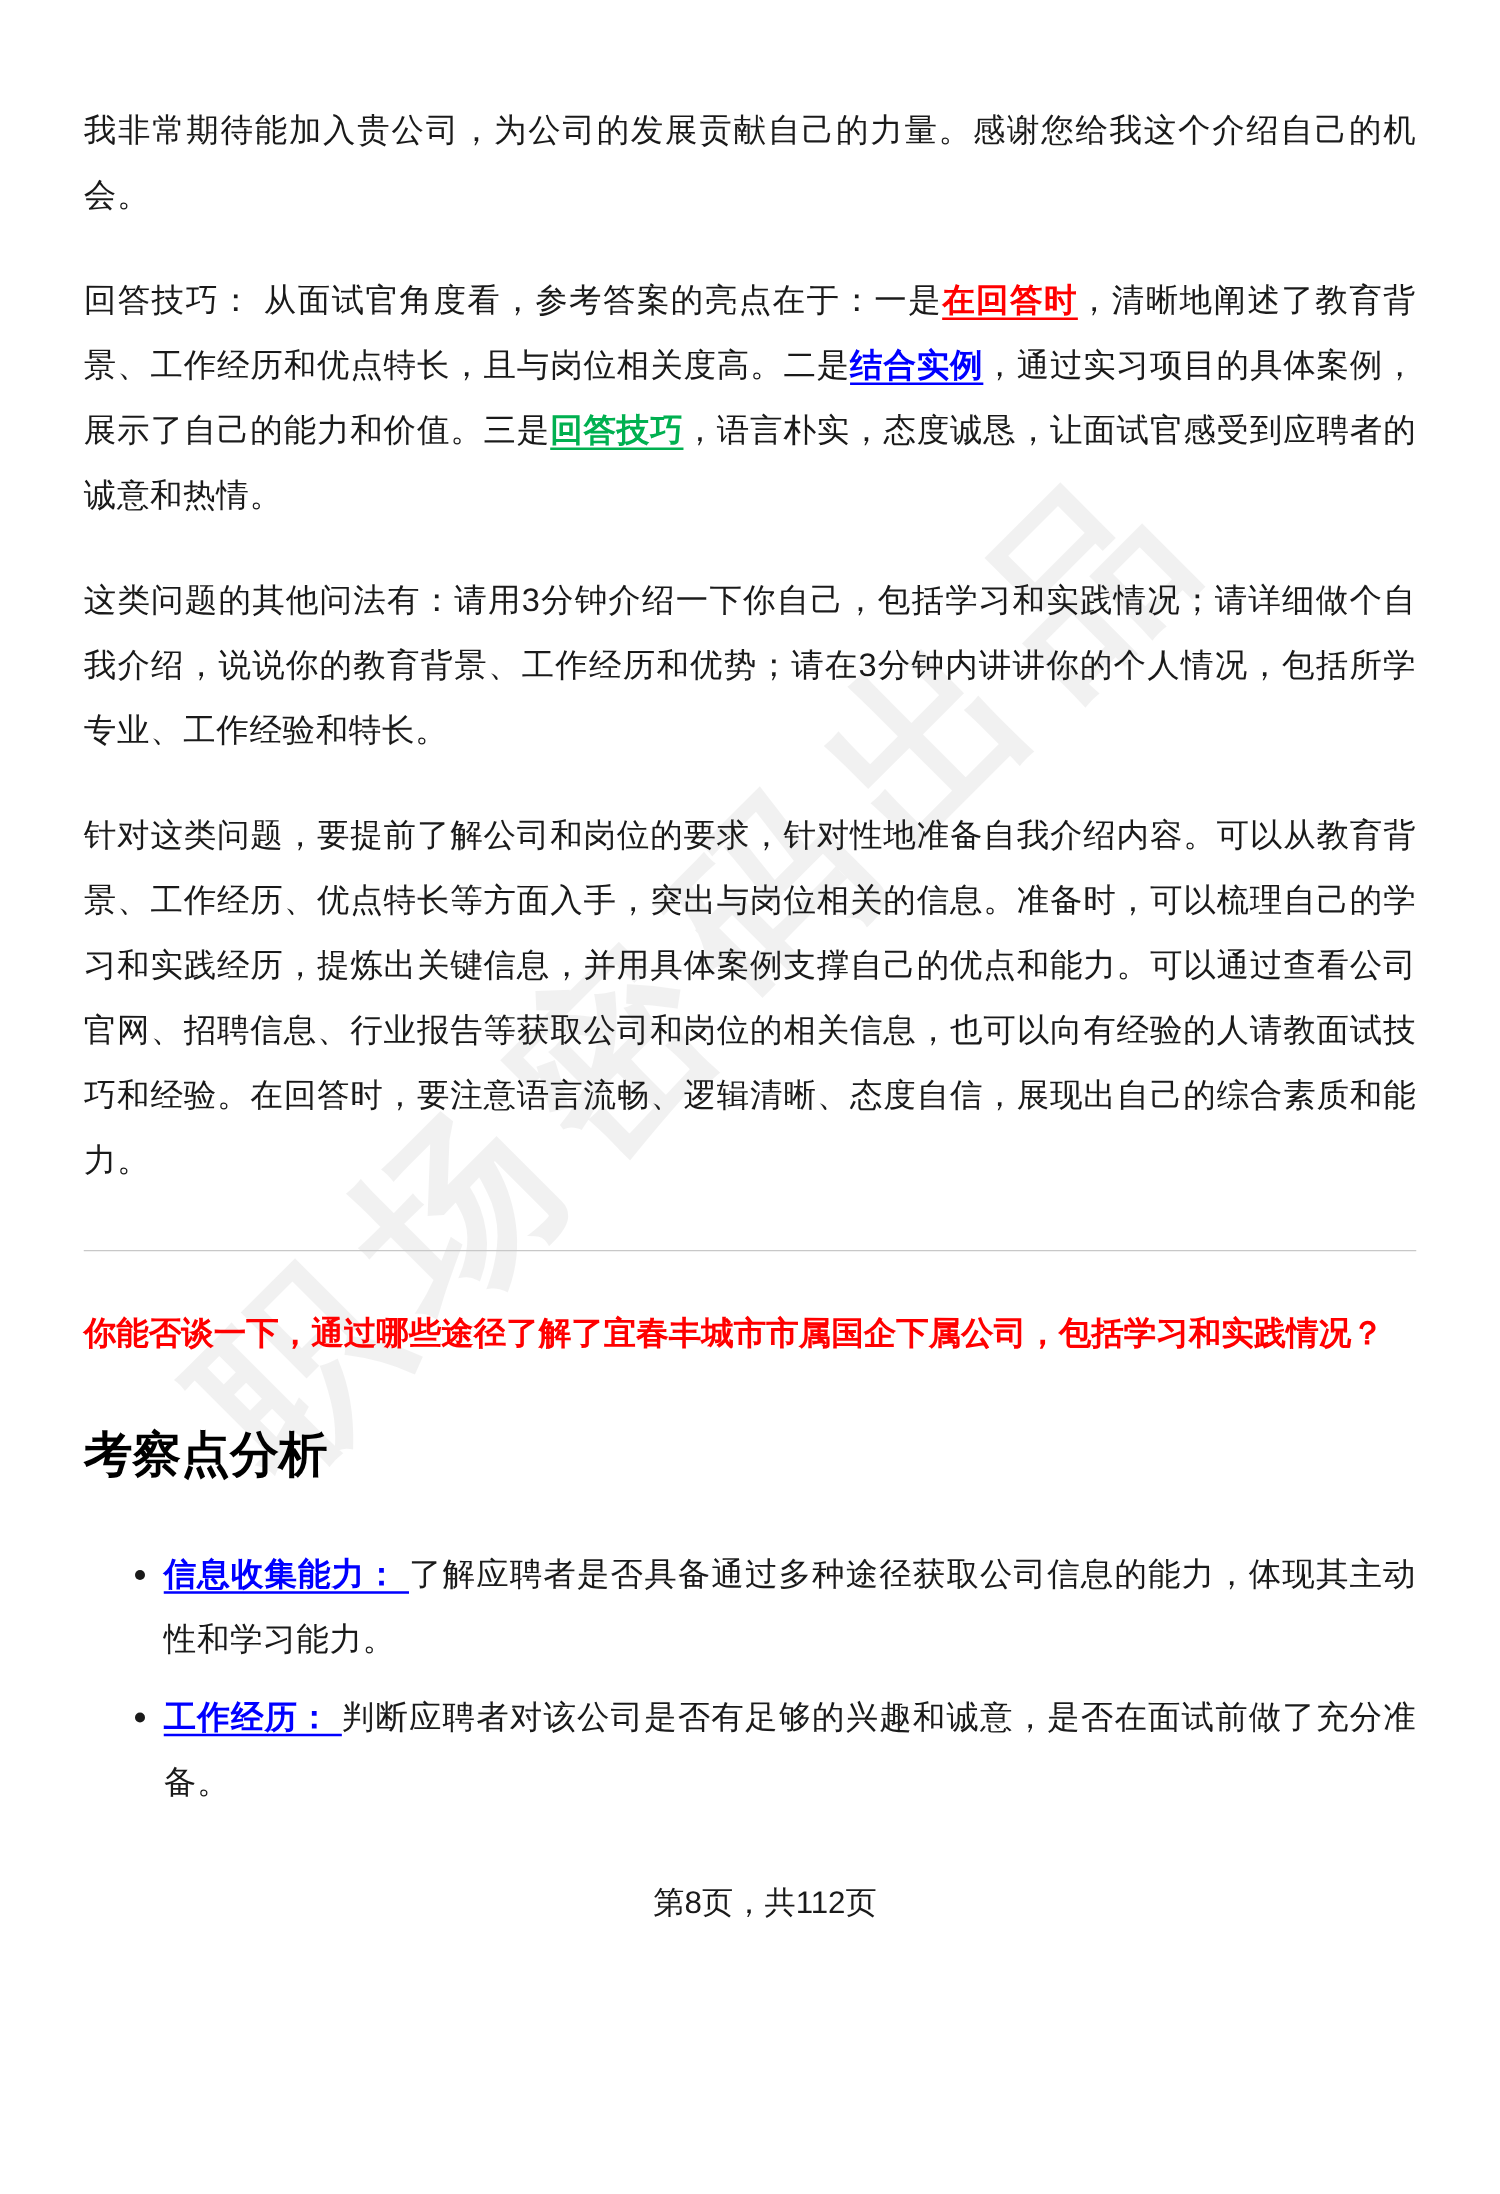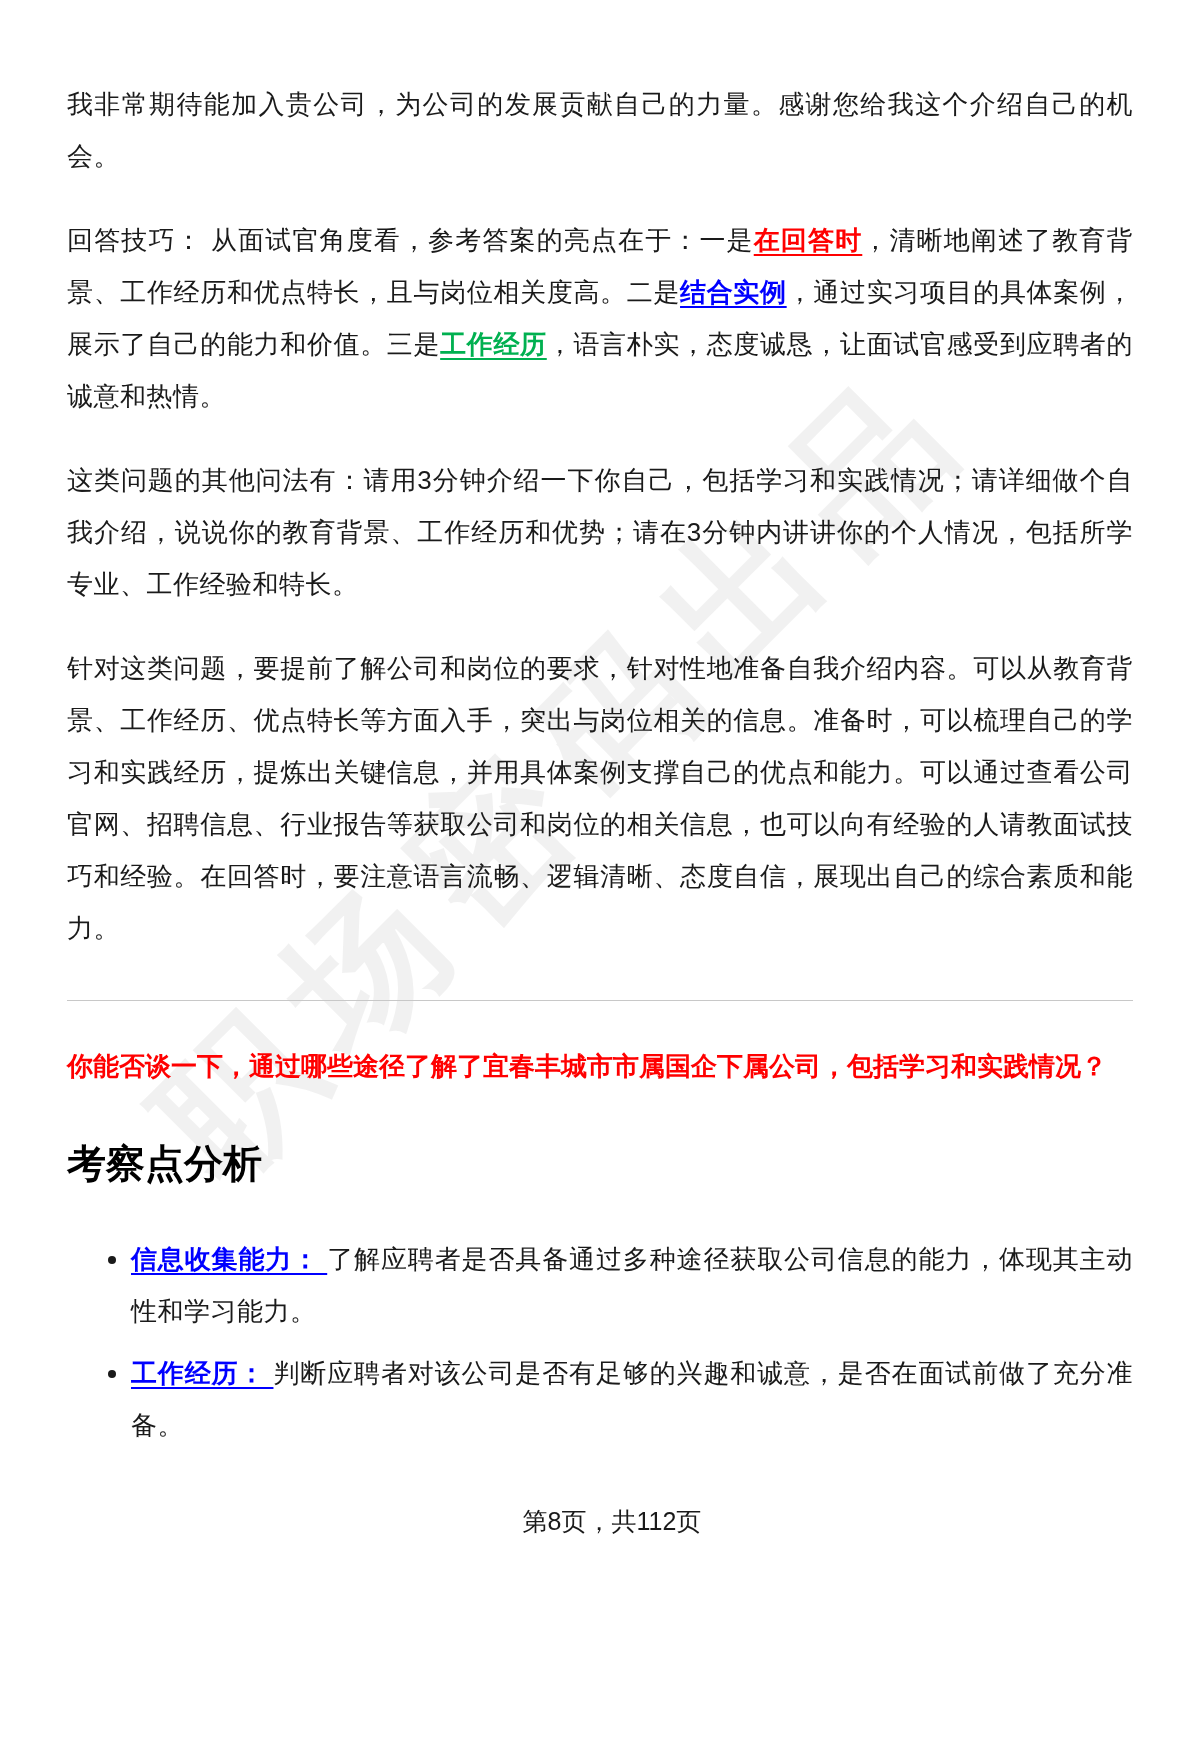--- a/index.html
+++ b/index.html
@@ -98,21 +98,21 @@
 <body>
 
 <div class="page">
 
   <div class="watermark">职场密码出品</div>
 
   <div class="content">
 
     <p class="para">我非常期待能加入贵公司，为公司的发展贡献自己的力量。感谢您给我这个介绍自己的机会。</p>
 
-    <p class="para"><span>回答技巧： 从面试官角度看，参考答案的亮点在于：一是</span><span class="hl red">在回答时</span><span>，清晰地阐述了教育背景、工作经历和优点特长，且与岗位相关度高。二是</span><span class="hl blue">结合实例</span><span>，通过实习项目的具体案例，展示了自己的能力和价值。三是</span><span class="hl green">工作经历</span><span>，语言朴实，态度诚恳，让面试官感受到应聘者的诚意和热情。</span></p>
+    <p class="para"><span>回答技巧： 从面试官角度看，参考答案的亮点在于：一是</span><span class="hl red">在回答时</span><span>，清晰地阐述了教育背景、工作经历和优点特长，且与岗位相关度高。二是</span><span class="hl blue">结合实例</span><span>，通过实习项目的具体案例，展示了自己的能力和价值。三是</span><span class="hl green">回答技巧</span><span>，语言朴实，态度诚恳，让面试官感受到应聘者的诚意和热情。</span></p>
 
     <p class="para">这类问题的其他问法有：请用3分钟介绍一下你自己，包括学习和实践情况；请详细做个自我介绍，说说你的教育背景、工作经历和优势；请在3分钟内讲讲你的个人情况，包括所学专业、工作经验和特长。</p>
 
     <p class="para">针对这类问题，要提前了解公司和岗位的要求，针对性地准备自我介绍内容。可以从教育背景、工作经历、优点特长等方面入手，突出与岗位相关的信息。准备时，可以梳理自己的学习和实践经历，提炼出关键信息，并用具体案例支撑自己的优点和能力。可以通过查看公司官网、招聘信息、行业报告等获取公司和岗位的相关信息，也可以向有经验的人请教面试技巧和经验。在回答时，要注意语言流畅、逻辑清晰、态度自信，展现出自己的综合素质和能力。</p>
 
     <hr class="divider">
 
     <p class="red-heading">你能否谈一下，通过哪些途径了解了宜春丰城市市属国企下属公司，包括学习和实践情况？</p>
 
 

